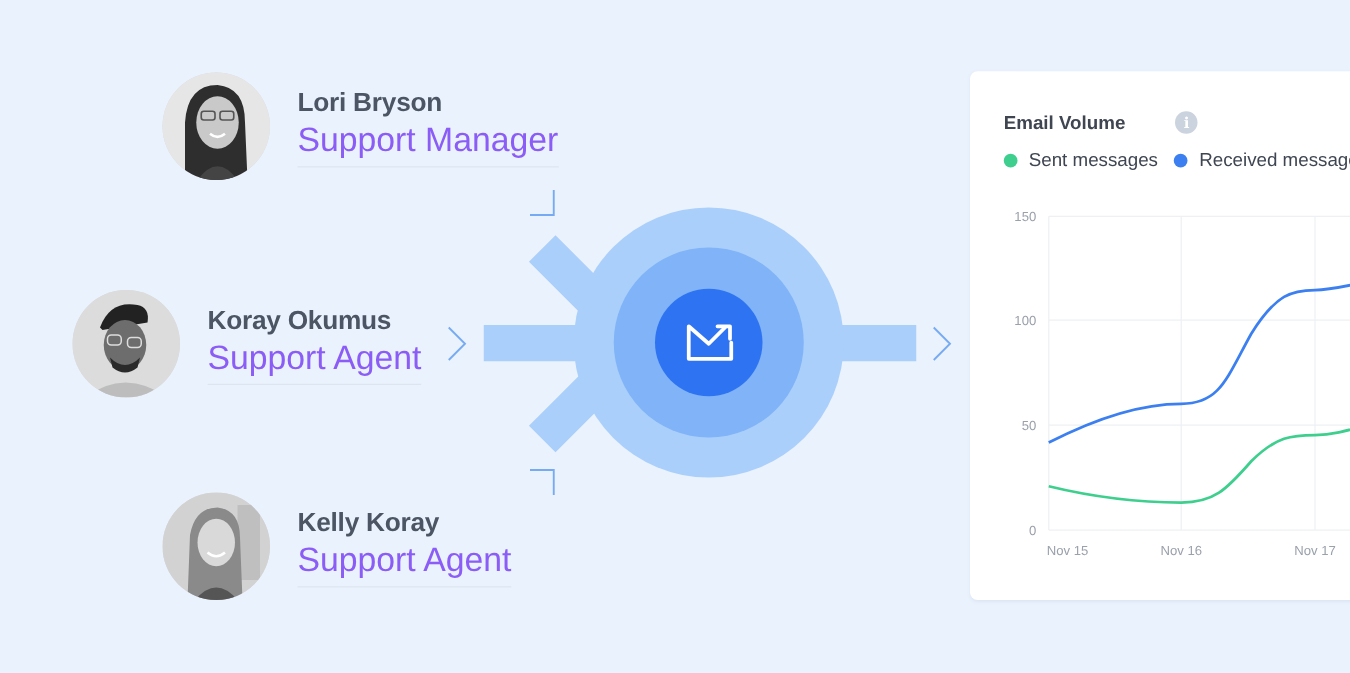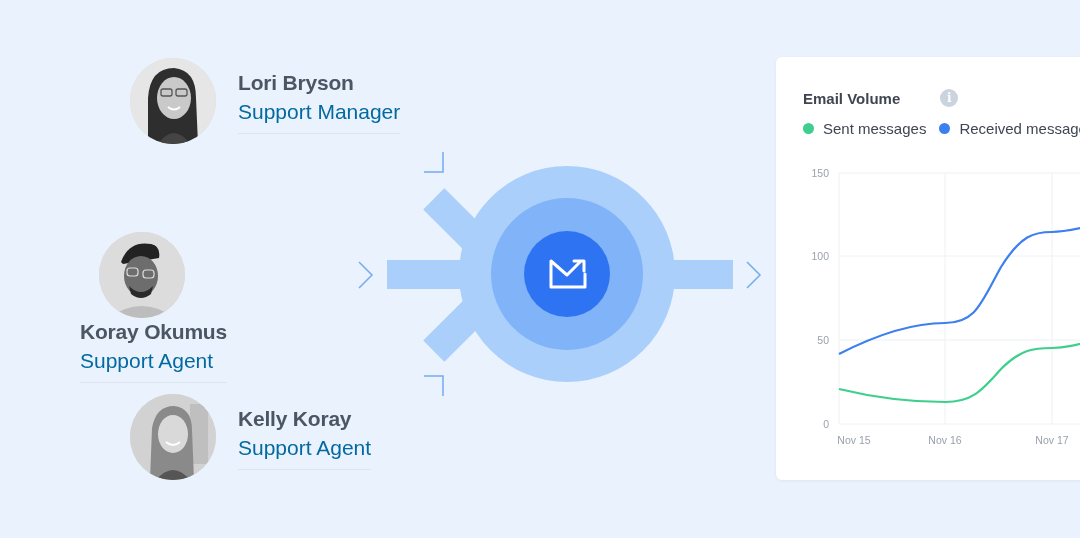--- a/index.html
+++ b/index.html
@@ -17,21 +17,21 @@
       overflow: hidden; flex-shrink: 0;
       background: #d8d8d8;
     }
     .avatar svg { display: block; width: 100%; height: 100%; }
     .person-text { margin-left: 22px; }
     .person-name {
       font-weight: 700; font-size: 21px; color: #4b5563; line-height: 28px;
       letter-spacing: -0.2px;
     }
     .person-role {
-      font-size: 21px; color: #0369a1; line-height: 30px;
+      font-size: 27px; color: #8b5cf6; line-height: 30px;
       padding-bottom: 6px;
       border-bottom: 1.5px solid #dde5f0;
     }
 
     
     .graphic { position: absolute; left: 0; top: 0; width: 1080px; height: 538px; pointer-events: none; }
 
     
     .card {
       position: absolute; left: 776px; top: 57px; width: 330px; height: 423px;
@@ -99,21 +99,21 @@
         <path d="M38 49 Q44 54 50 49" stroke="#fff" stroke-width="2" fill="none"></path>
         <path d="M28 86 Q44 64 60 86 Z" fill="#444"></path>
       </svg>
     </div>
     <div class="person-text">
       <div class="person-name">Lori Bryson</div>
       <div class="person-role">Support Manager</div>
     </div>
   </div>
 
-  <div class="person" style="left:58px; top:232px;flex-direction:column;">
+  <div class="person" style="left:58px; top:232px;">
     <div class="avatar">
       <svg viewBox="0 0 86 86">
         <rect width="86" height="86" fill="#dcdcdc"></rect>
         <path d="M22 30 Q30 8 52 12 Q62 14 60 26 L24 32 Z" fill="#222"></path>
         <ellipse cx="42" cy="44" rx="17" ry="20" fill="#6d6d6d"></ellipse>
         <rect x="28" y="36" width="11" height="8" rx="3" fill="none" stroke="#ddd" stroke-width="1.2"></rect>
         <rect x="44" y="38" width="11" height="8" rx="3" fill="none" stroke="#ddd" stroke-width="1.2"></rect>
         <path d="M30 54 Q42 66 54 54 L52 62 Q42 70 32 62 Z" fill="#2a2a2a"></path>
         <path d="M10 86 Q42 62 76 86 Z" fill="#bdbdbd"></path>
       </svg>

